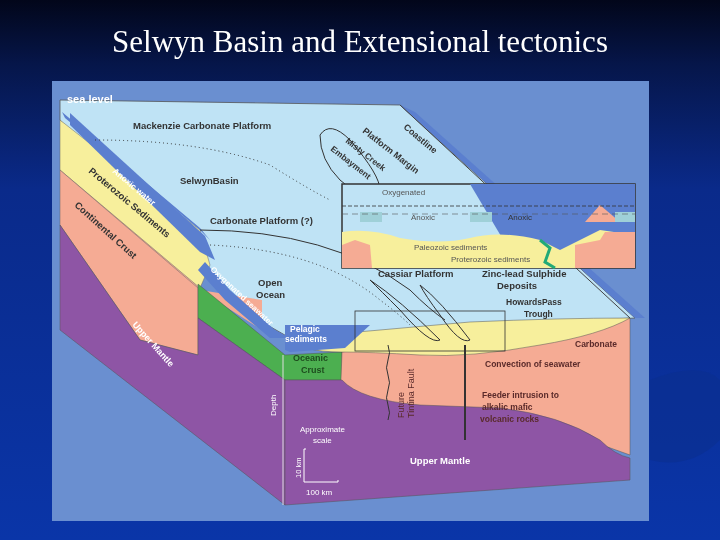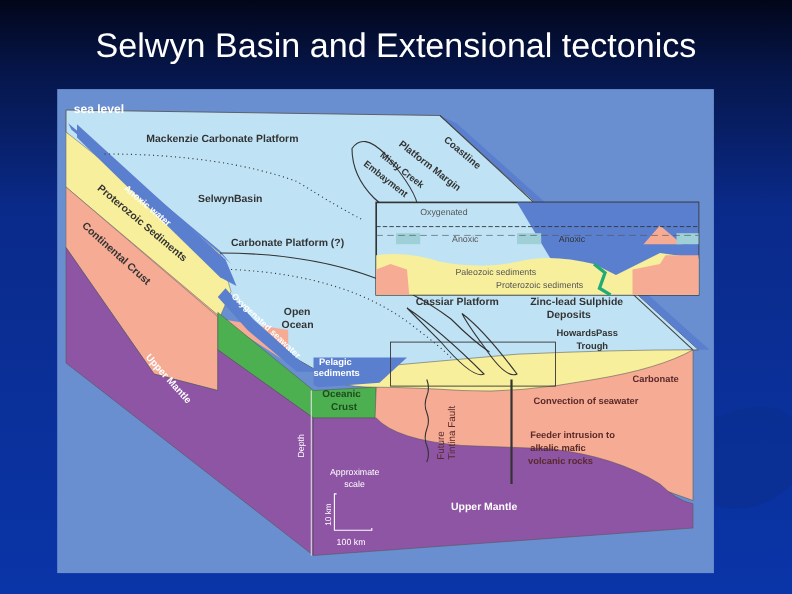--- a/index.html
+++ b/index.html
@@ -1,20 +1,20 @@
 <!DOCTYPE html>
 <html><head>
 <meta charset="utf-8">
 <style>
   html,body{margin:0;padding:0;}
   body{width:720px;height:540px;overflow:hidden;position:relative;
        background:linear-gradient(180deg,#02061a 0%,#06164a 12%,#0a2a8a 35%,#0a35a8 100%);
        font-family:"Liberation Sans",sans-serif;}
   .title{position:absolute;left:0;top:24px;width:720px;text-align:center;color:#fff;
-         font-size:31px;font-family:Liberation Sans, sans-serif;}
+         font-size:31px;font-family:Liberation Serif, serif;}
   .swoosh{position:absolute;}
   .panel{position:absolute;left:52px;top:81px;width:597px;height:440px;background:#6a8fd0;}
   svg{position:absolute;left:0;top:0;}
   .lbl{font-family:"Liberation Sans",sans-serif;font-weight:bold;}
 </style>
 </head>
 <body>
 
 <div class="title">Selwyn Basin and Extensional tectonics</div>
 

